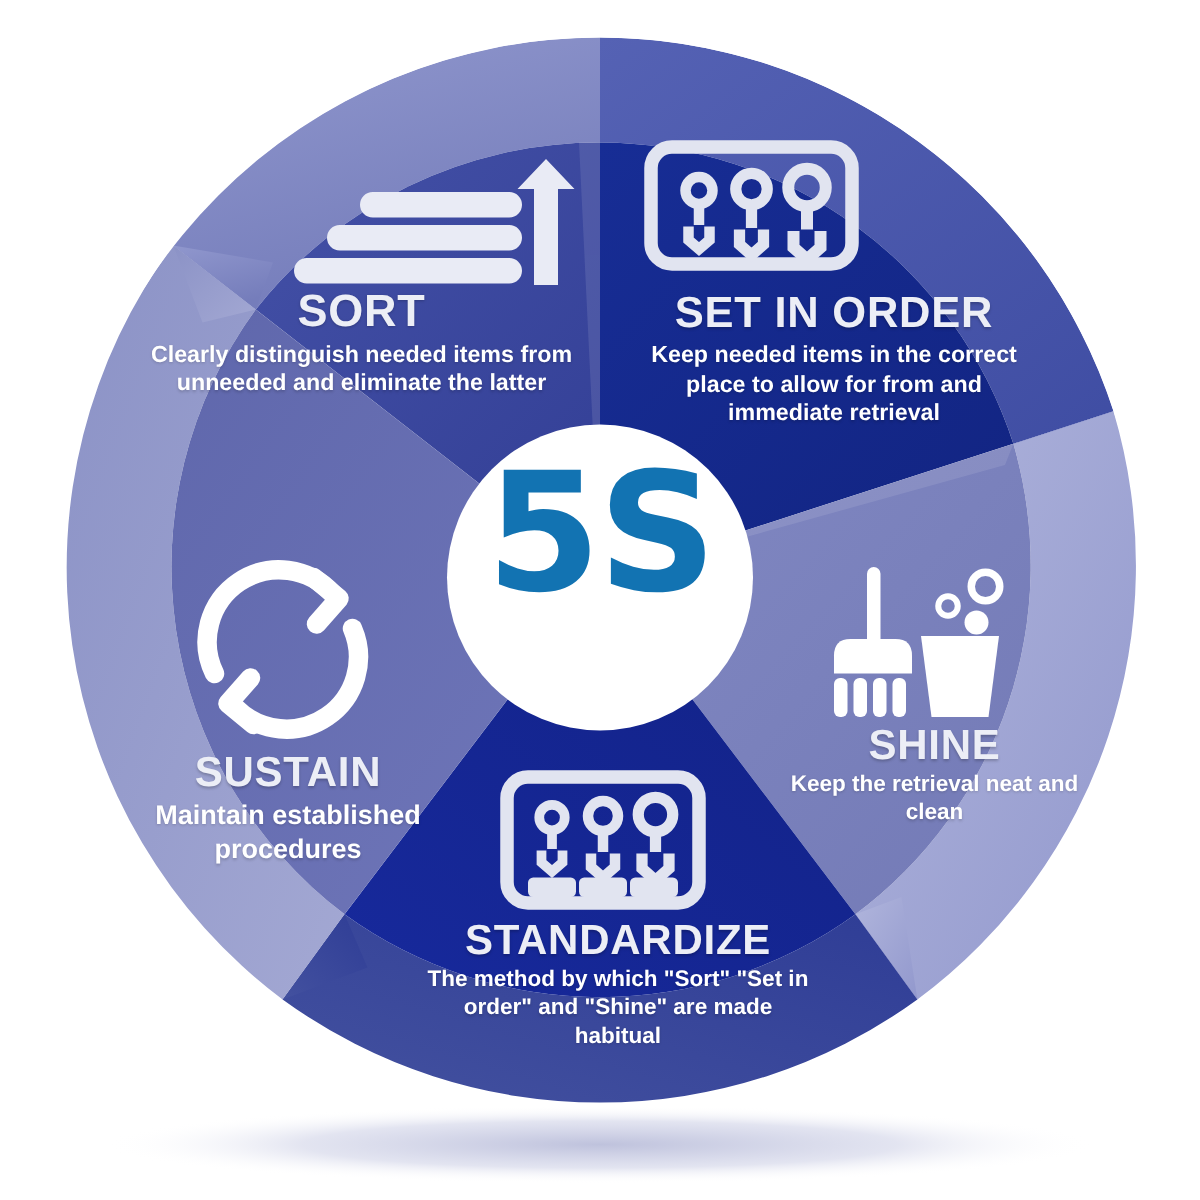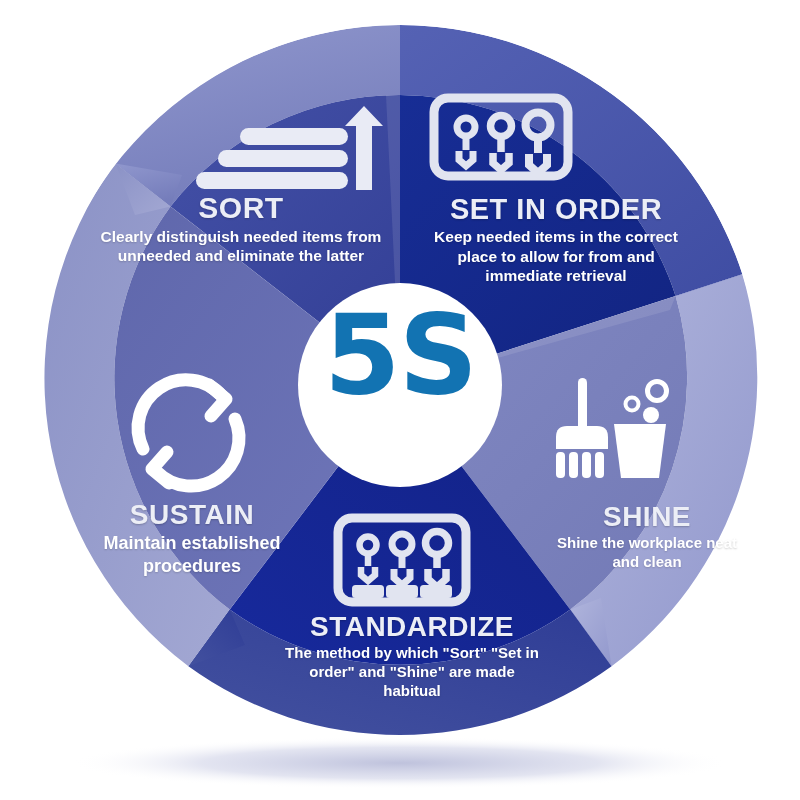--- a/index.html
+++ b/index.html
@@ -45,21 +45,21 @@
 
   
   #label-sort { left: 96px; top: 192px; width: 290px; }
   #label-sort .seg-title { font-size: 30px; }
 
   
   #label-setinorder { left: 425px; top: 194px; width: 262px; }
   #label-setinorder .seg-title { font-size: 29px; }
 
   
-  #label-shine { left: 544px; top: 482px; width: 206px; margin-top: 20px; }
+  #label-shine { left: 520px; top: 482px; width: 206px; }
   #label-shine .seg-title { font-size: 28px; }
   #label-shine .seg-desc { font-size: 15px; }
 
   
   #label-standardize { left: 282px; top: 612px; width: 260px; }
   #label-standardize .seg-title { font-size: 28px; }
   #label-standardize .seg-desc { font-size: 15px; }
 
   
   #label-sustain { left: 92px; top: 500px; width: 200px; }
@@ -280,21 +280,21 @@
     <div class="seg-desc">Clearly distinguish needed items from unneeded and eliminate the latter</div>
   </div>
 
   <div class="seg-label" id="label-setinorder">
     <div class="seg-title">SET IN ORDER</div>
     <div class="seg-desc">Keep needed items in the correct place to allow for from and immediate retrieval</div>
   </div>
 
   <div class="seg-label" id="label-shine">
     <div class="seg-title">SHINE</div>
-    <div class="seg-desc">Shine the workplace neat and clean</div>
+    <div class="seg-desc">Keep the retrieval neat and clean</div>
   </div>
 
   <div class="seg-label" id="label-standardize">
     <div class="seg-title">STANDARDIZE</div>
     <div class="seg-desc">The method by which "Sort" "Set in order" and "Shine" are made habitual</div>
   </div>
 
   <div class="seg-label" id="label-sustain">
     <div class="seg-title">SUSTAIN</div>
     <div class="seg-desc">Maintain established procedures</div>

